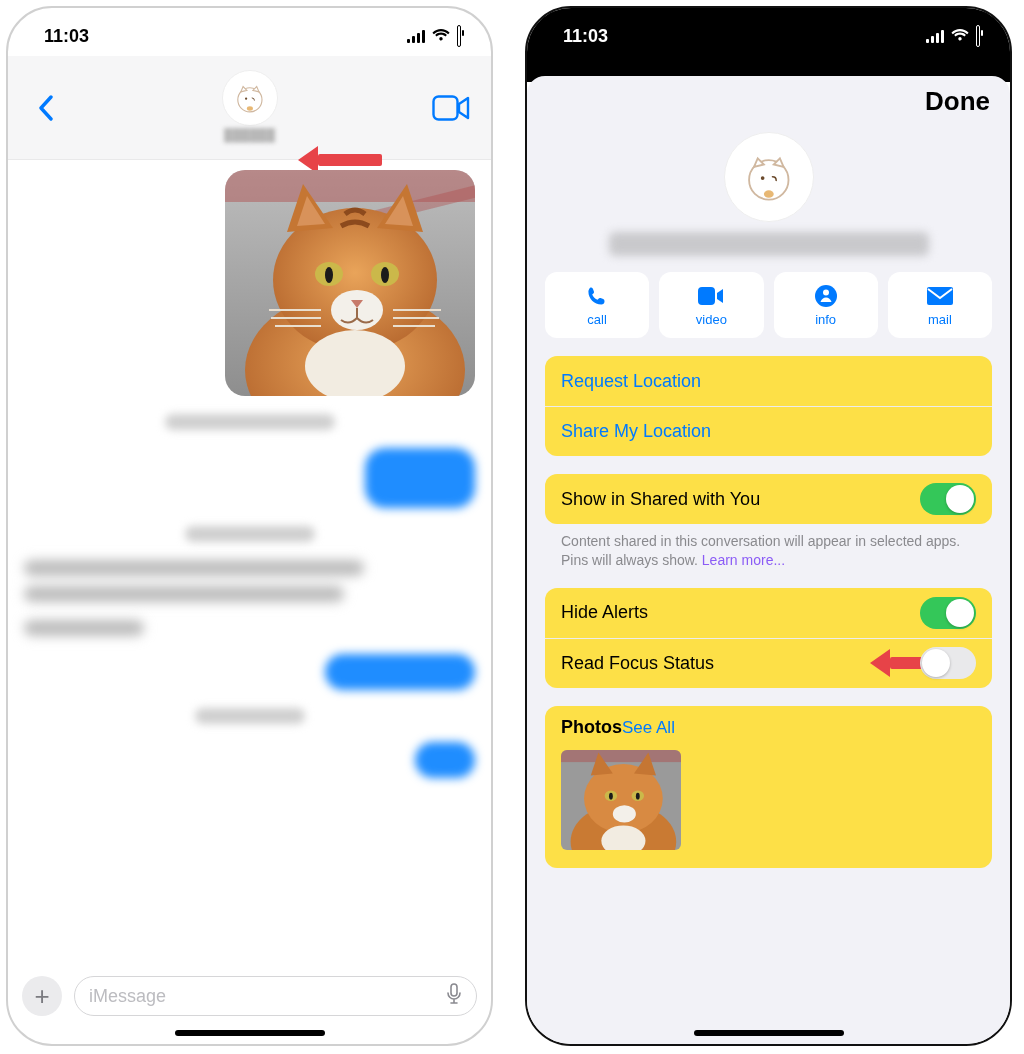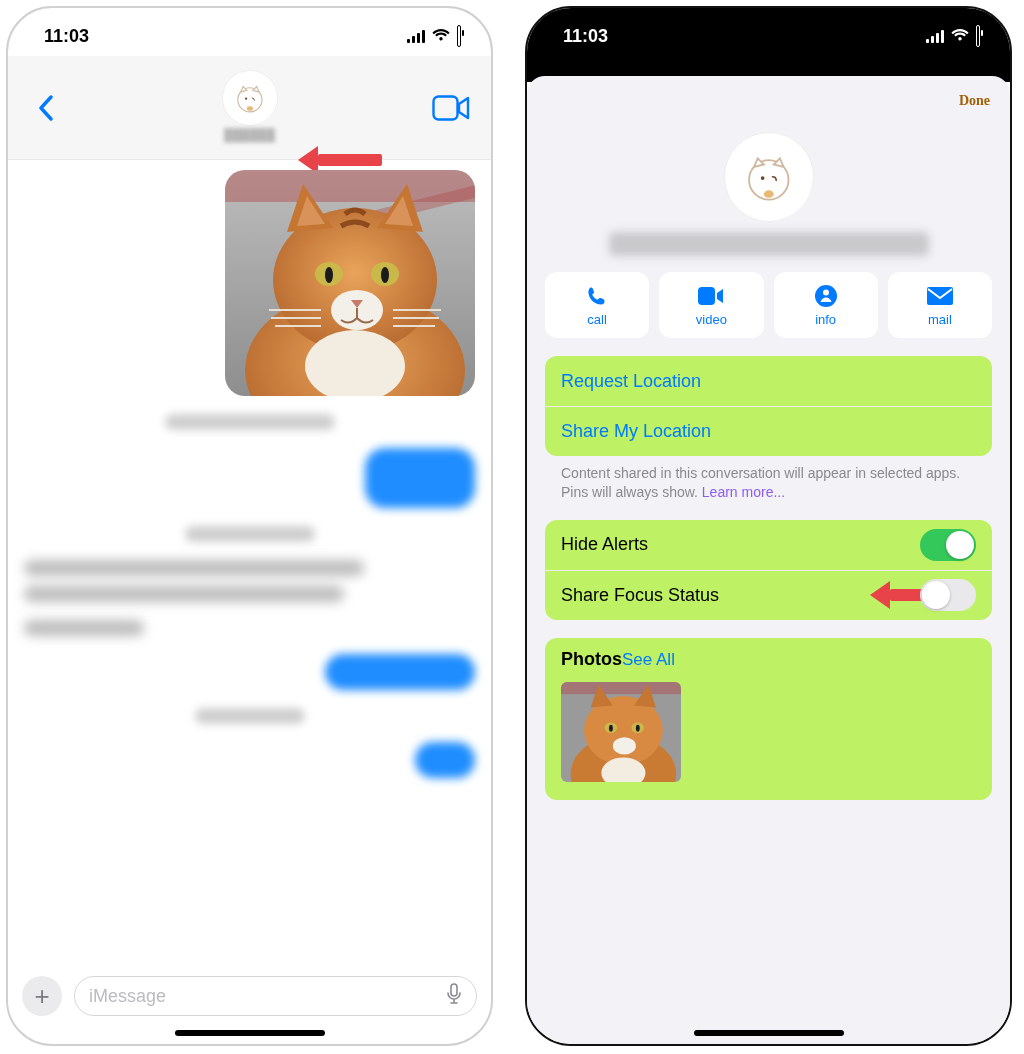--- a/index.html
+++ b/index.html
@@ -145,39 +145,39 @@
     background:#f2f2f7;
     border-top-left-radius: 18px;
     border-top-right-radius: 18px;
     margin-top: -6px;
     position: relative;
     display:flex; flex-direction:column;
   }
   .sheet-header {
     height: 50px; display:flex; align-items:center; justify-content:flex-end; padding: 0 20px;
   }
-  .done { color:#a16207; font-size:14px; font-weight:600;font-family:Liberation Serif, serif;}
+  .done { color:#000000; font-size:26px; font-weight:600;}
   .contact-head {
     display:flex; flex-direction:column; align-items:center; gap: 10px; padding: 6px 0 16px 0;
   }
   .avatar-lg { width: 90px; height:90px; border-radius:50%; background:#fff; border:1px solid #eee; display:flex; align-items:center; justify-content:center;}
   .contact-name-blur {
     width: 320px; height: 24px; border-radius: 6px; background:#c9c9cc; filter: blur(4px);
   }
   .action-row {
     display:flex; gap: 10px; padding: 0 18px;
   }
   .action-card {
     flex:1; background:#fff; border-radius:12px; height: 66px;
     display:flex; flex-direction:column; align-items:center; justify-content:center; gap:4px;
   }
   .action-card .aicon { height: 24px; display:flex; align-items:center; justify-content:center;}
   .action-card .alabel { font-size: 13px; color:#007aff;}
   .section {
-    margin: 18px 18px 0 18px; background:#bef264; border-radius:12px; overflow:hidden;
+    margin: 18px 18px 0 18px; background:#fde047; border-radius:12px; overflow:hidden;
   }
   .row {
     min-height: 50px; display:flex; align-items:center; justify-content:space-between;
     padding: 0 16px; font-size:18px;
   }
   .row + .row { border-top: 1px solid #ececee; }
   .row.linkrow { color:#007aff; }
   .toggle {
     width: 56px; height: 32px; border-radius: 16px; position:relative;
   }
@@ -429,33 +429,41 @@
 
     <div class="section">
       <div class="row linkrow">
         <span>Request Location</span>
       </div>
       <div class="row linkrow">
         <span>Share My Location</span>
       </div>
     </div>
 
+    <div class="section">
+      <div class="row">
+        <span class="rowlabel">Show in Shared with You</span>
+        <div class="toggle on">
+            <div class="knob"></div>
+          </div>
+      </div>
+    </div>
     <div class="footnote">
       <span>Content shared in this conversation will appear in selected apps. Pins will always show. </span><a>Learn more...</a>
     </div>
 
     <div class="section">
       <div class="row">
         <span class="rowlabel">Hide Alerts</span>
         <div class="toggle on">
             <div class="knob"></div>
           </div>
       </div>
       <div class="row focusrow">
-        <span class="rowlabel">Share Focus Status</span>
+        <span class="rowlabel">Read Focus Status</span>
         <div class="arrow left arrow2">
           <div class="arrow-head"></div>
             <div class="arrow-shaft"></div>
         </div>
         <div class="toggle off">
             <div class="knob"></div>
           </div>
       </div>
     </div>
 

